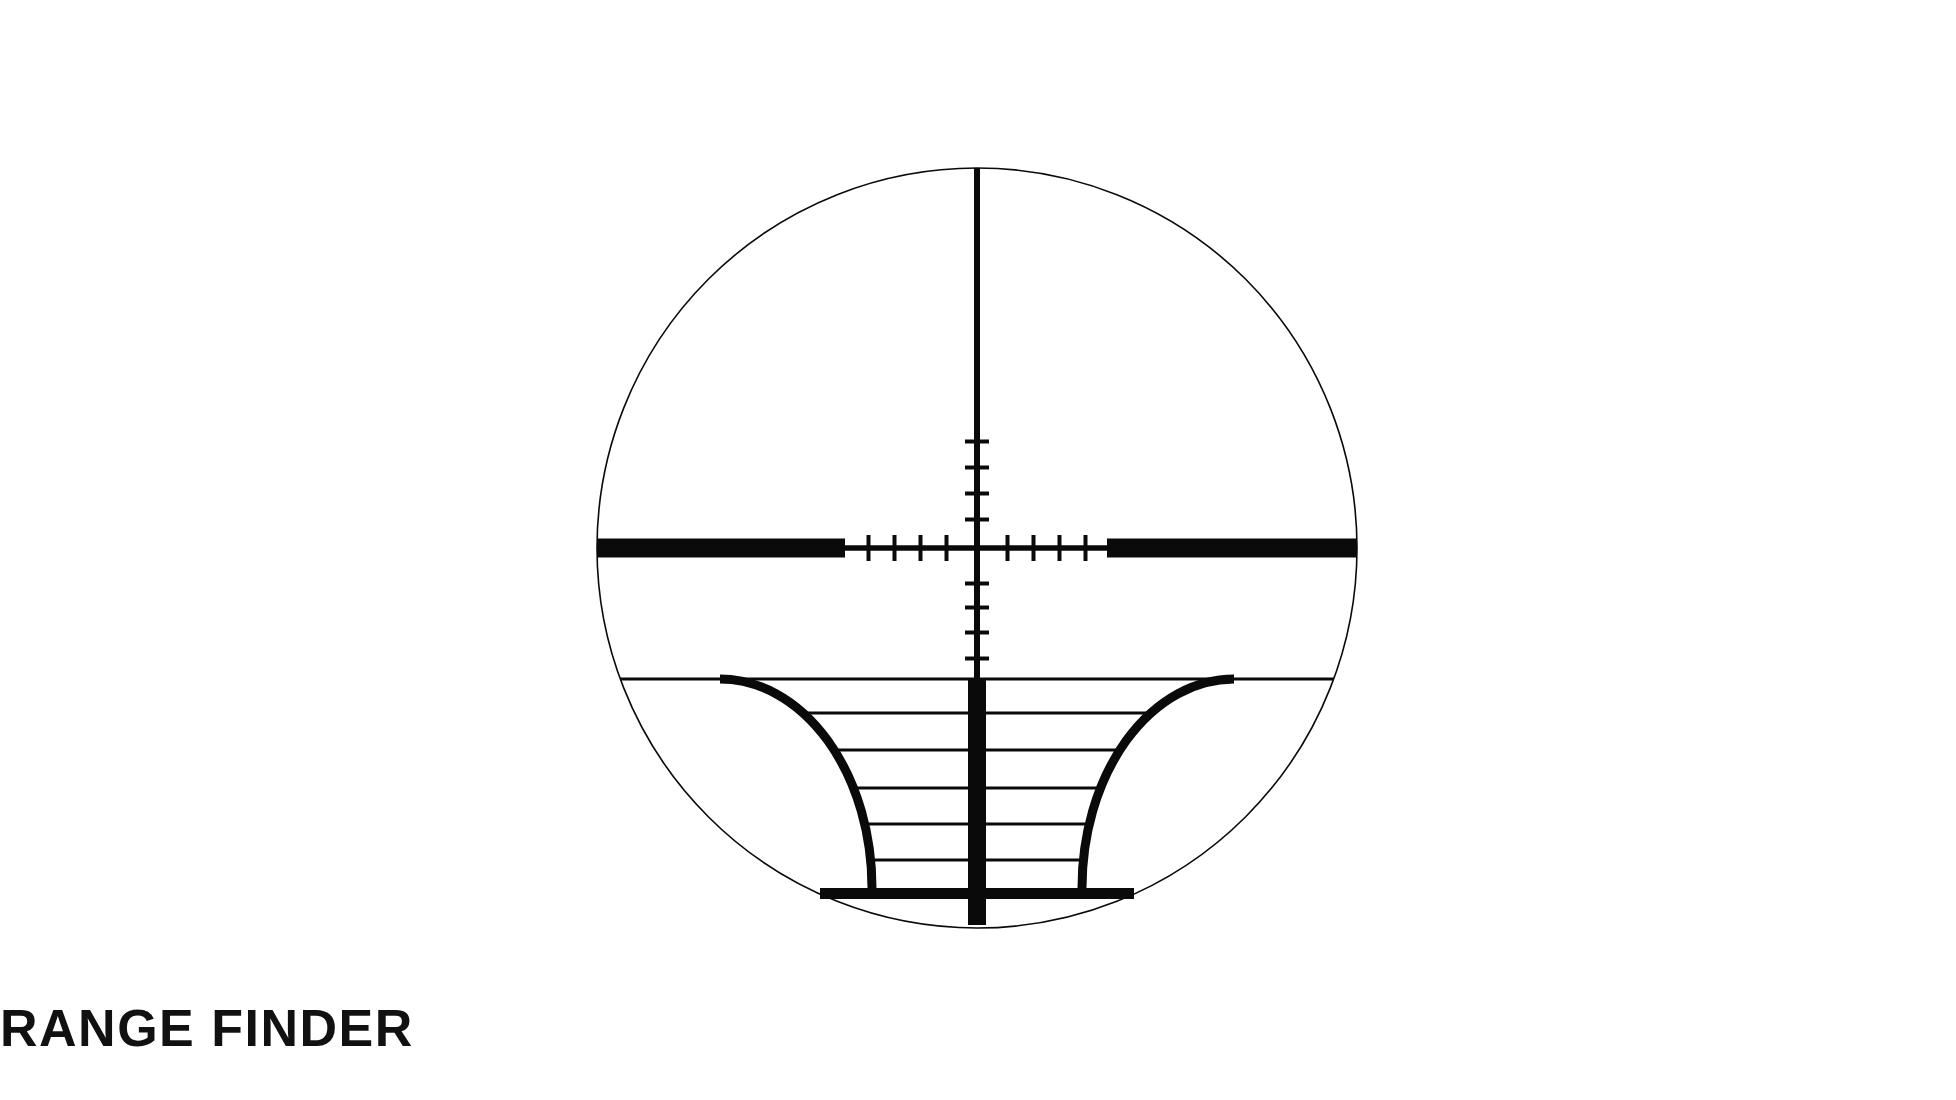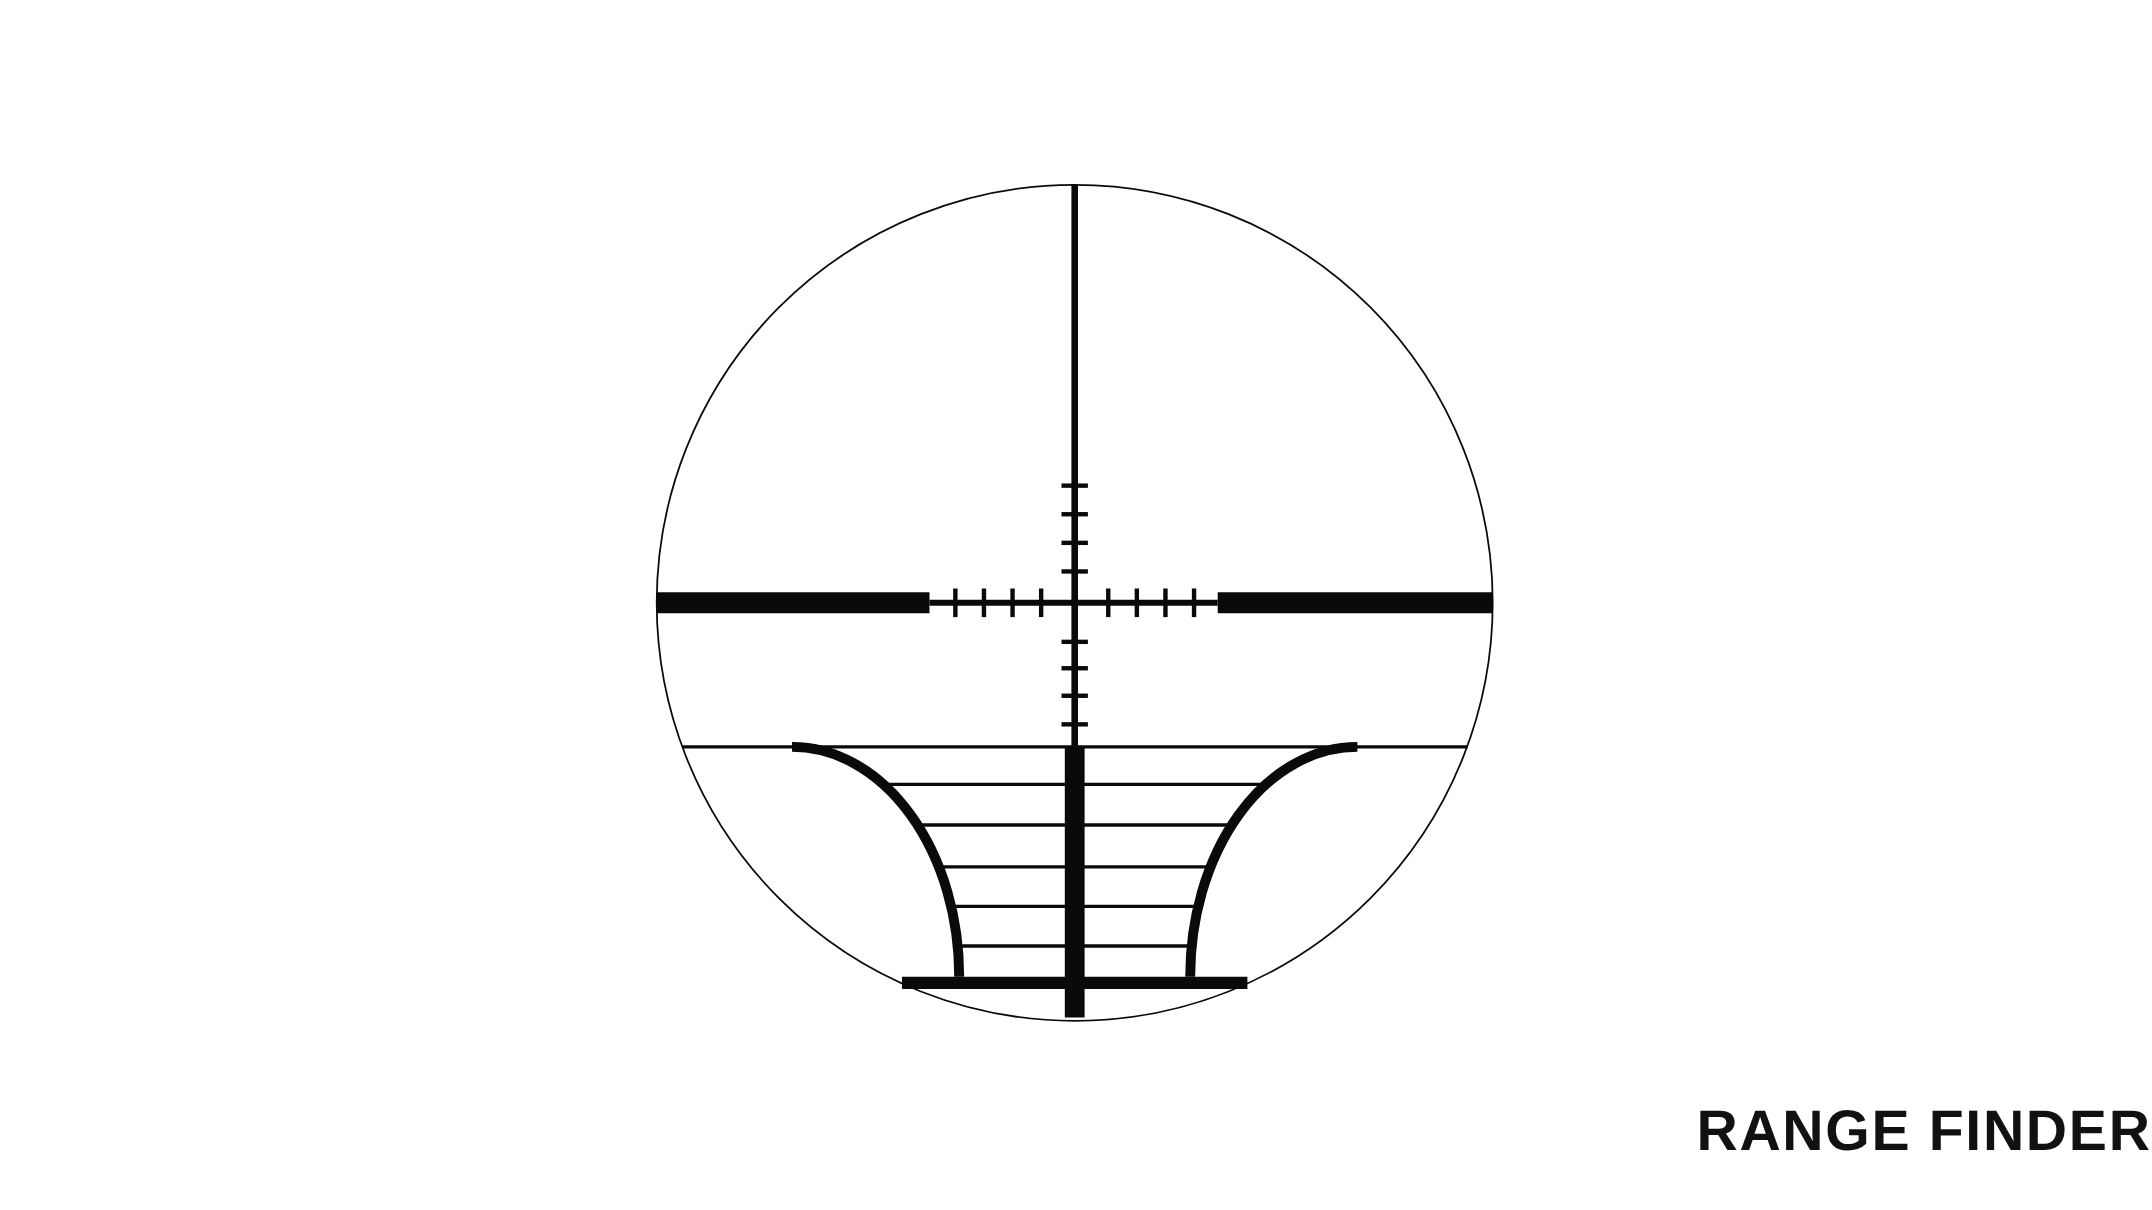--- a/index.html
+++ b/index.html
@@ -21,21 +21,21 @@
     top: 0;
     width: 1956px;
     height: 1100px;
     display: block;
   }
   .caption {
     position: absolute;
     left: 0;
     top: 998px;
     width: 1956px;
-    text-align: right;
+    text-align: left;
     font-size: 52px;
     font-weight: bold;
     letter-spacing: 1.5px;
     line-height: 60px;
     color: #111111;
     white-space: nowrap;
   }
 </style>
 </head>
 <body>

